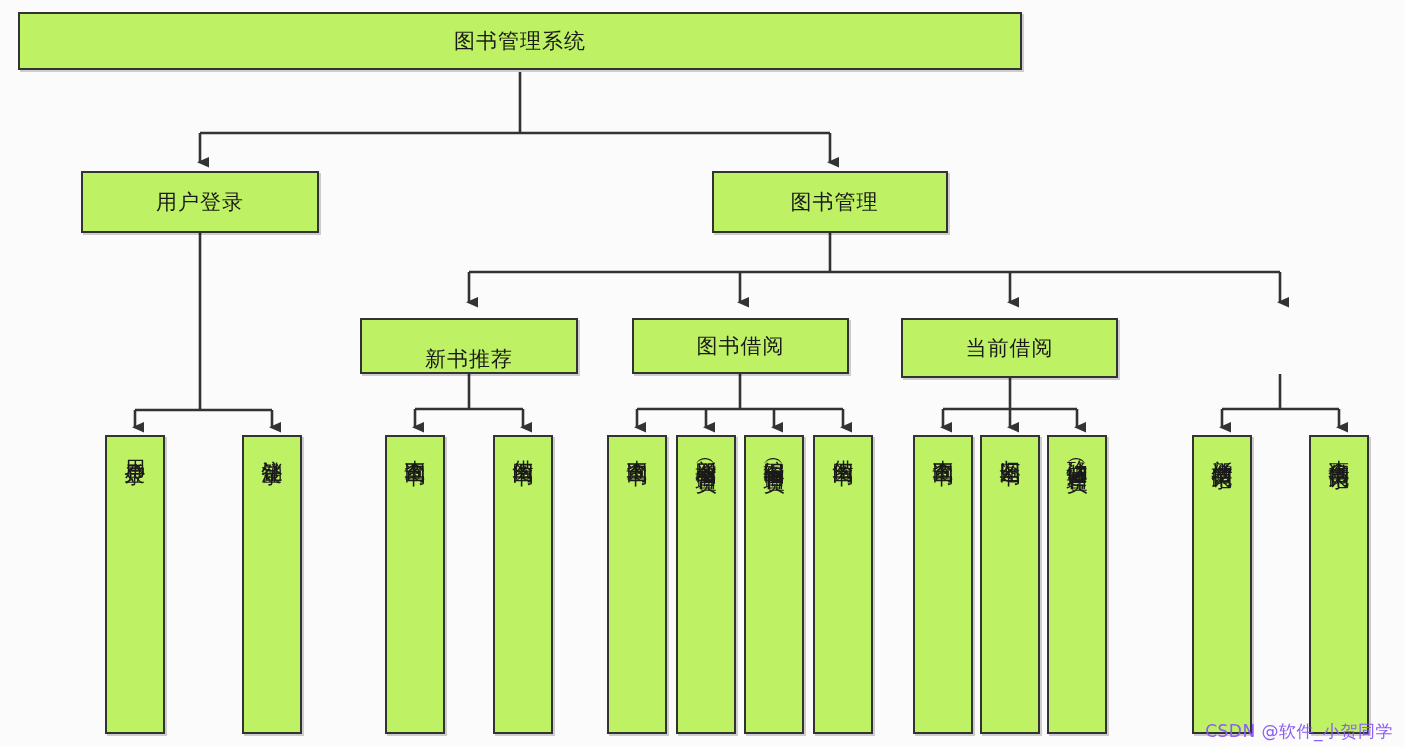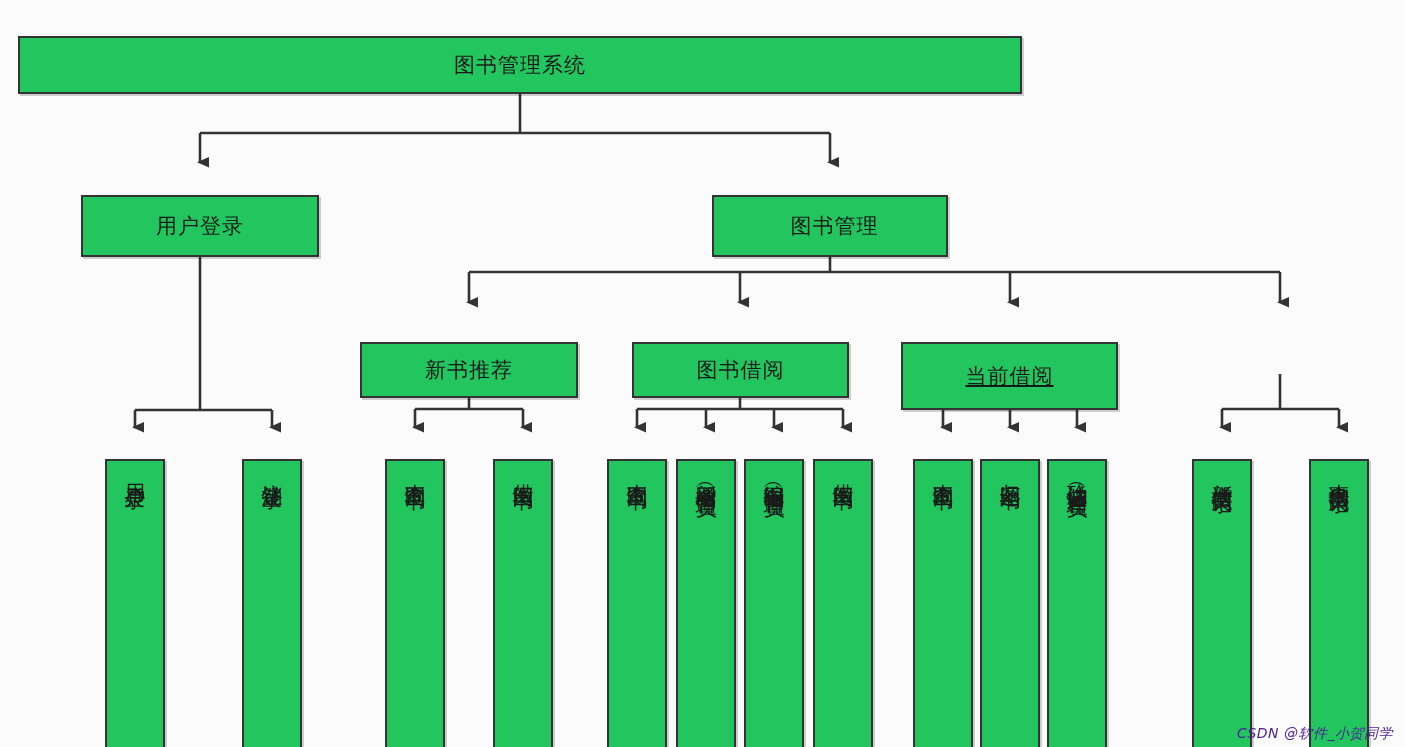--- a/index.html
+++ b/index.html
@@ -7,28 +7,27 @@
     width:1405px;height:747px;
     background:#fbfbfb;
     font-family:"DejaVu Sans","Liberation Sans",sans-serif;
     overflow:hidden;
     position:relative;
   }
   #diagram{position:absolute;left:0;top:0;width:1405px;height:747px;}
   .node{
     position:absolute;
     box-sizing:border-box;
-    background:#22c55e;
+    background:#bef264;
     border:2.4px solid #333333;
     box-shadow:2px 2px 0 rgba(0,0,0,0.18);
     display:flex;
     align-items:center;
     justify-content:center;
     color:#1a1a1a;
-    margin-top:24px;
   }
   .node .lbl{
     font-size:21px;
     line-height:1.18;
     letter-spacing:1px;
     white-space:nowrap;
     text-align:center;
   }
   
   .node.vert{align-items:flex-start;padding-top:6px;}
@@ -37,25 +36,24 @@
     text-orientation:upright;
     font-size:21px;
     letter-spacing:2px;
     line-height:1.05;
     white-space:nowrap;
   }
   svg.edges{position:absolute;left:0;top:0;width:1405px;height:747px;pointer-events:none;}
   .watermark{
     position:absolute;
     right:12px;bottom:4px;
-    font-size:14px;
-    color:#4c1d95;
+    font-size:17px;
+    color:#8b5cf6;
     letter-spacing:0.5px;
     white-space:nowrap;
-    font-style:italic;
   }
 </style>
 </head>
 <body>
 
 <div id="diagram">
 
   <svg class="edges" viewBox="0 0 1405 747" xmlns="http://www.w3.org/2000/svg">
     <defs>
       <marker id="ar" markerWidth="12" markerHeight="12" refX="5.5" refY="9" orient="auto" markerUnits="userSpaceOnUse">
@@ -110,27 +108,27 @@
     <span class="lbl">图书管理系统</span>
   </div>
 
   <div class="node" style="left:81px;top:171px;width:238px;height:62px;">
     <span class="lbl">用户登录</span>
   </div>
   <div class="node" style="left:712px;top:171px;width:236px;height:62px;padding-left:9px;">
     <span class="lbl">图书管理</span>
   </div>
 
-  <div class="node" style="left:360px;top:318px;width:218px;height:56px;">
+  <div class="node" style="left:360px;top:318px;width:218px;height:56px;align-items:flex-end;">
     <span class="lbl">新书推荐</span>
   </div>
   <div class="node" style="left:632px;top:318px;width:217px;height:56px;font-family:Liberation Serif, serif;">
     <span class="lbl">图书借阅</span>
   </div>
-  <div class="node" style="left:901px;top:318px;width:217px;height:68px;text-decoration:underline;">
+  <div class="node" style="left:901px;top:318px;width:217px;height:60px;">
     <span class="lbl">当前借阅</span>
   </div>
 
   <div class="node vert" style="left:105px;top:435px;width:60px;height:299px;">
     <span class="lbl">用户登录</span>
   </div>
   <div class="node vert" style="left:242px;top:435px;width:60px;height:299px;">
     <span class="lbl">注销登录</span>
   </div>
 

